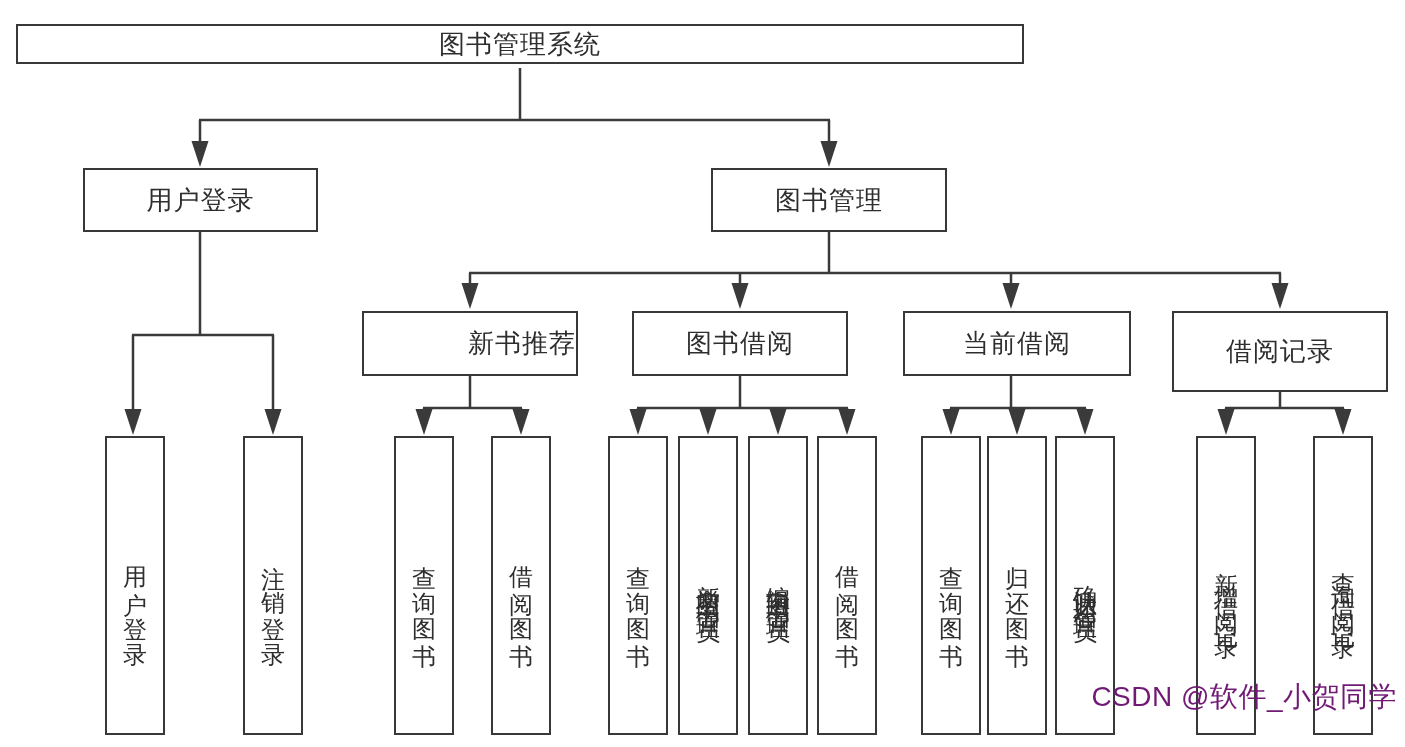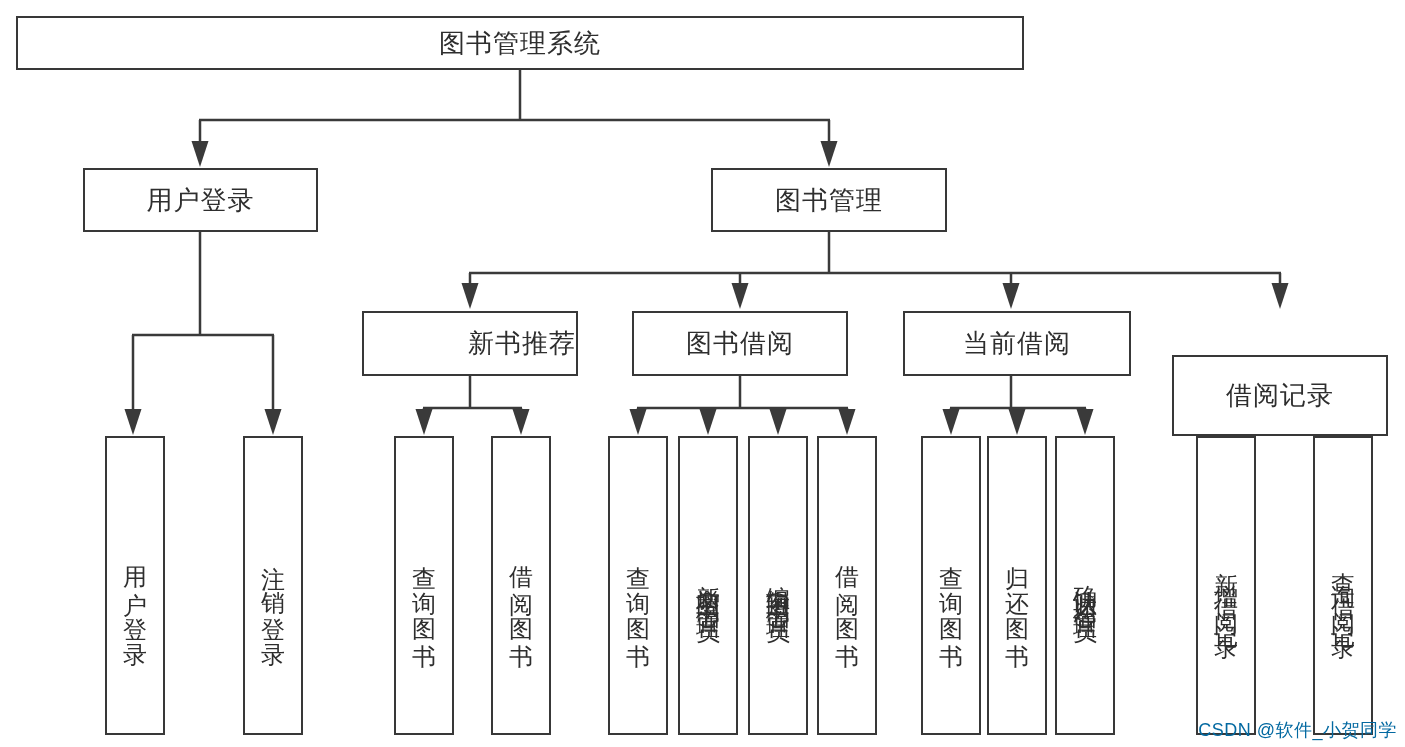--- a/index.html
+++ b/index.html
@@ -29,24 +29,24 @@
     text-orientation:mixed;
     letter-spacing:var(--ls,10px);
     margin-bottom:calc(0px - var(--ls,10px));
     line-height:1;
   }
   .ls-wide{--ls:26px;}
   .ls-mid{--ls:13px;}
   .ls-tight{--ls:5px;}
   .watermark{
     position:absolute;
-    right:8px;top:718px;
+    right:8px;top:678px;
     z-index:2;
-    font-size:18px;
-    color:#0369a1;
+    font-size:28px;
+    color:#701a75;
     letter-spacing:0.5px;
     white-space:nowrap;
   }
 </style>
 </head>
 <body>
 
 <div class="stage">
 
   <svg class="wires" width="1405" height="747" viewBox="0 0 1405 747">
@@ -100,41 +100,41 @@
       <polygon class="head" points="769.5,409 786.5,409 778,435"></polygon>
       <polygon class="head" points="838.5,409 855.5,409 847,435"></polygon>
       <polygon class="head" points="942.5,409 959.5,409 951,435"></polygon>
       <polygon class="head" points="1008.5,409 1025.5,409 1017,435"></polygon>
       <polygon class="head" points="1076.5,409 1093.5,409 1085,435"></polygon>
       <polygon class="head" points="1217.5,409 1234.5,409 1226,435"></polygon>
       <polygon class="head" points="1334.5,409 1351.5,409 1343,435"></polygon>
     </g>
   </svg>
 
-  <div class="box h" style="left:16px;top:16px;width:1008px;height:54px;border-width:2.5px;">
+  <div class="box h" style="left:16px;top:24px;width:1008px;height:40px;border-width:2.5px;">
     <span class="label">图书管理系统</span>
   </div>
 
   <div class="box h" style="left:83px;top:168px;width:235px;height:64px;">
     <span class="label">用户登录</span>
   </div>
   <div class="box h" style="left:711px;top:168px;width:236px;height:64px;justify-content:center;">
     <span class="label">图书管理</span>
   </div>
 
   <div class="box h" style="left:362px;top:311px;width:216px;height:65px;justify-content:flex-end;">
     <span class="label">新书推荐</span>
   </div>
   <div class="box h" style="left:632px;top:311px;width:216px;height:65px;">
     <span class="label">图书借阅</span>
   </div>
   <div class="box h" style="left:903px;top:311px;width:228px;height:65px;">
     <span class="label">当前借阅</span>
   </div>
-  <div class="box h" style="left:1172px;top:311px;width:216px;height:81px;margin-top:44px;">
+  <div class="box h" style="left:1172px;top:311px;width:216px;height:81px;">
     <span class="label">借阅记录</span>
   </div>
 
   <div class="box v ls-wide" style="left:105px;top:436px;width:60px;height:299px;">
     <span class="label">用户登录</span>
   </div>
   <div class="box v ls-wide" style="left:243px;top:436px;width:60px;height:299px;">
     <span class="label">注销登录</span>
   </div>
 

